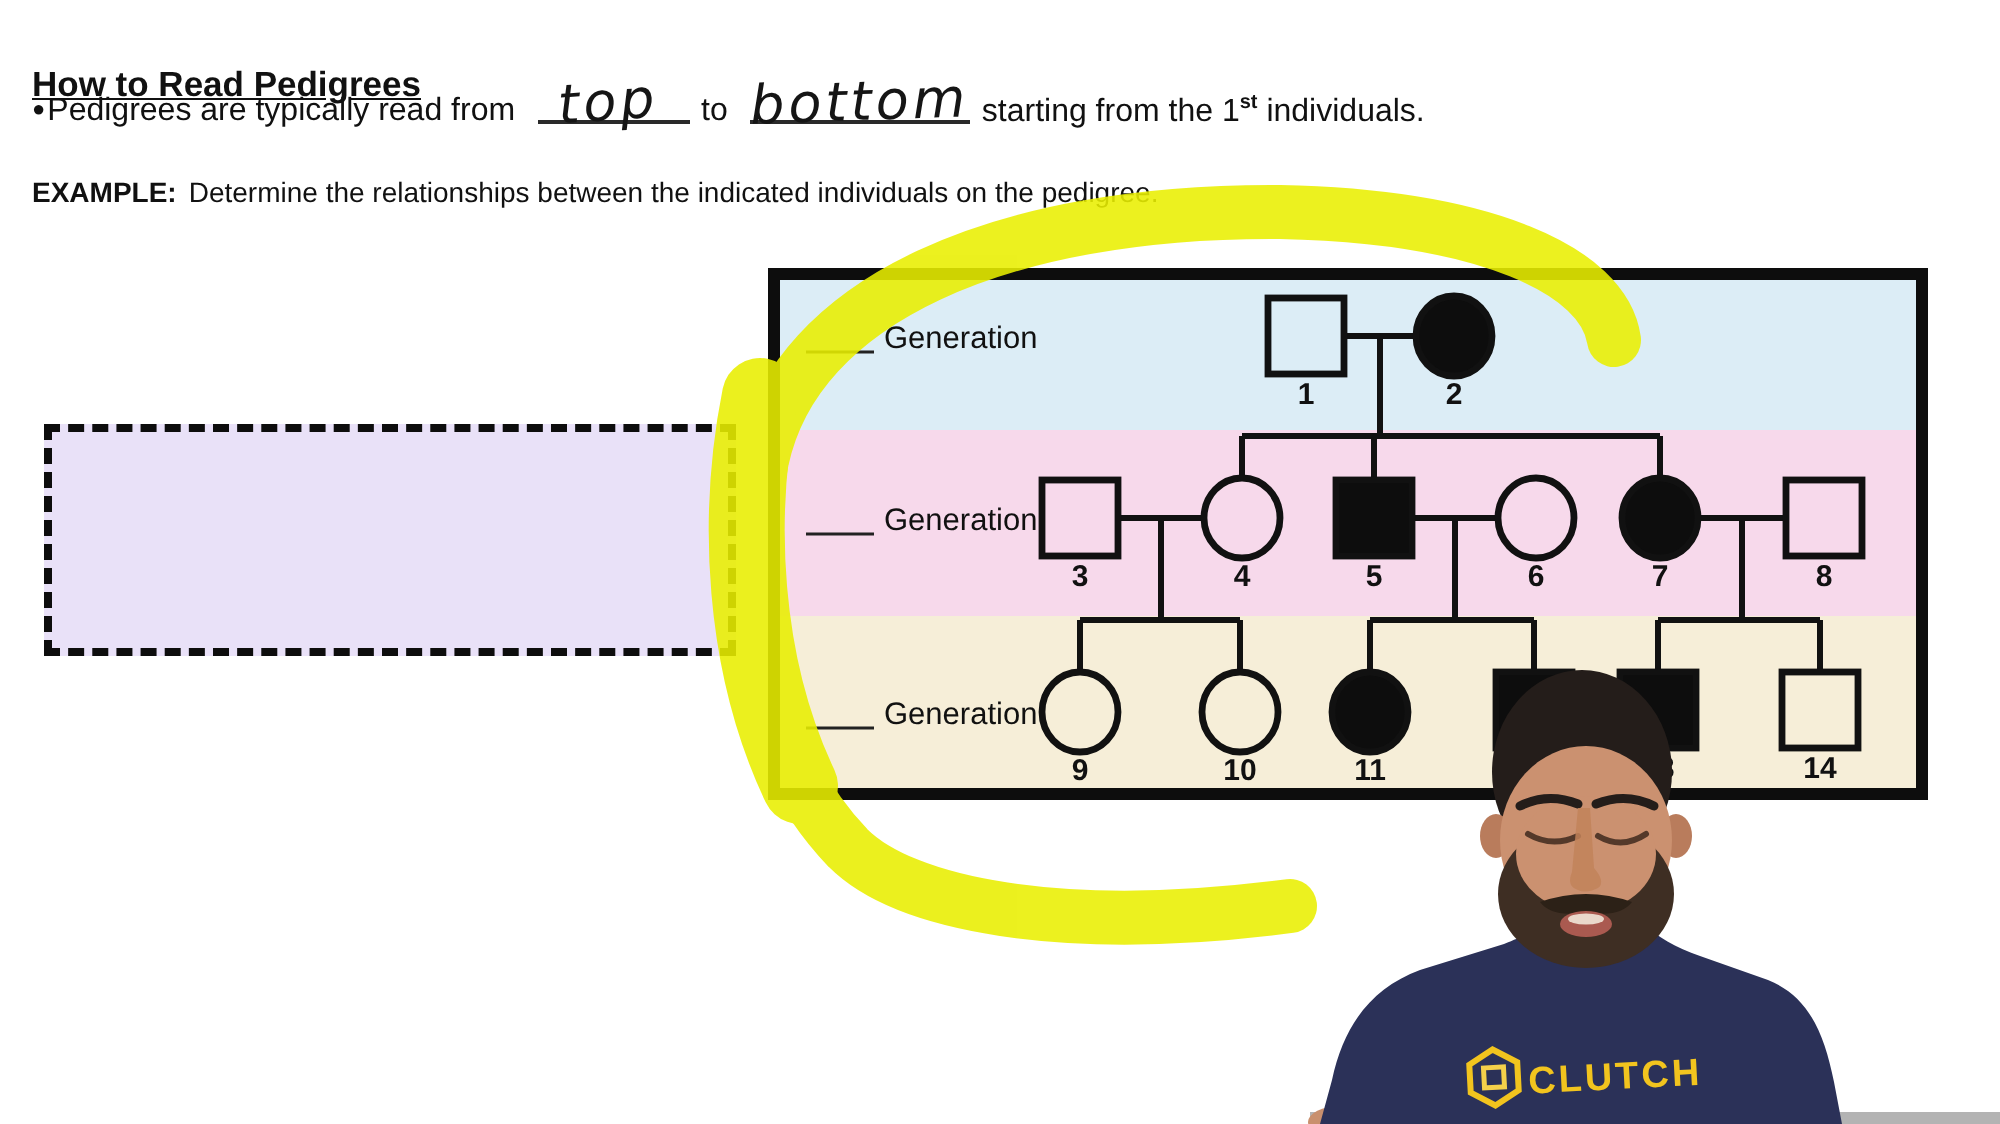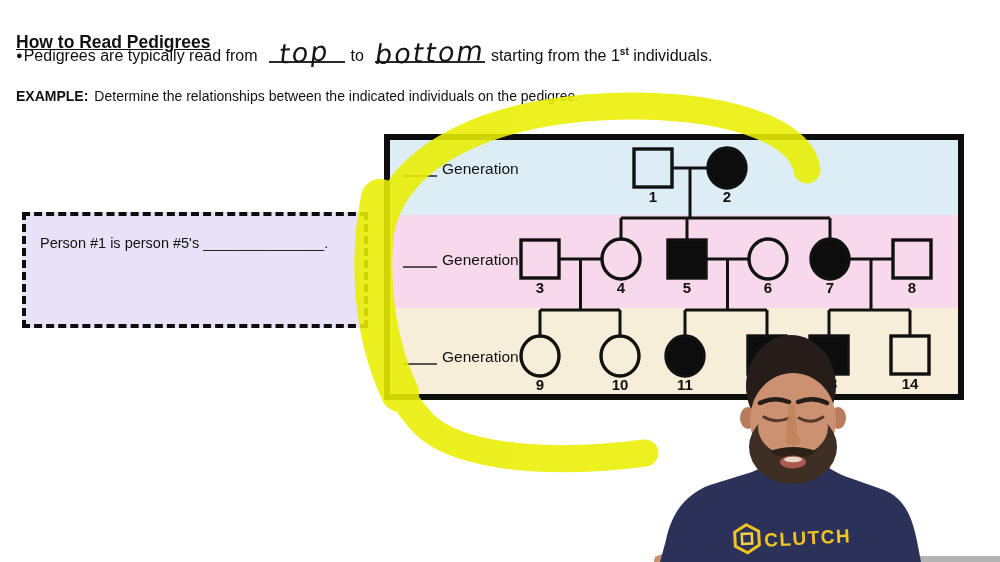--- a/index.html
+++ b/index.html
@@ -39,21 +39,20 @@
 
 <div class="abs bullet-line">
   <span class="marker">●</span><span class="seg">Pedigrees are typically read from</span><span class="blank b1"><span class="hand h1">top</span></span><span class="seg">to</span><span class="blank b2"><span class="hand h2">bottom</span></span><span>starting from the 1</span><sup>st</sup>&nbsp;<span>individuals.</span>
 </div>
 
 <div class="abs example-line">
   <span class="example-label">EXAMPLE:</span><span>Determine the relationships between the indicated individuals on the pedigree.</span>
 </div>
 
 <div class="abs note-box">
-  <div class="q">Person #1 is person #5's _______________.</div>
 </div>
 
 <svg id="pedigree-svg" width="1000" height="562" viewBox="0 0 1000 562">
     <rect x="390" y="140" width="568" height="75" fill="#dcedf6"></rect>
     <rect x="390" y="215" width="568" height="93" fill="#f7d9eb"></rect>
     <rect x="390" y="308" width="568" height="86" fill="#f6eed8"></rect>
     <line x1="673" y1="168" x2="707" y2="168" stroke="#111111" stroke-width="3"></line>
     <line x1="690" y1="168" x2="690" y2="218" stroke="#111111" stroke-width="3"></line>
     <line x1="621" y1="218" x2="830" y2="218" stroke="#111111" stroke-width="3"></line>
     <line x1="621" y1="218" x2="621" y2="259" stroke="#111111" stroke-width="3"></line>

